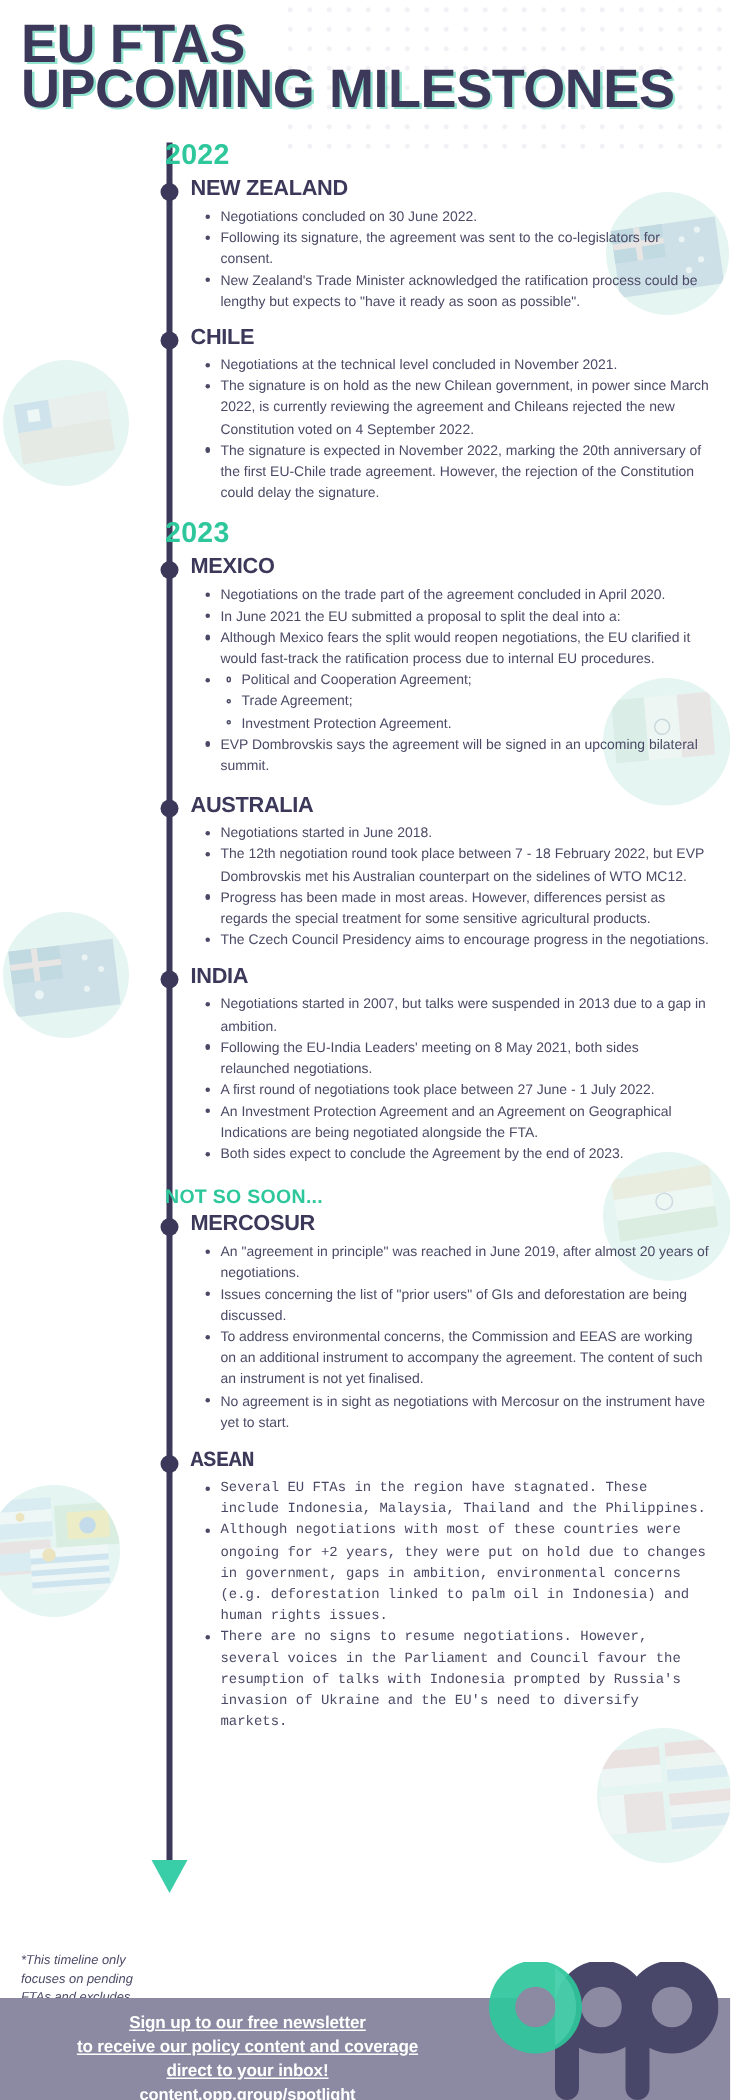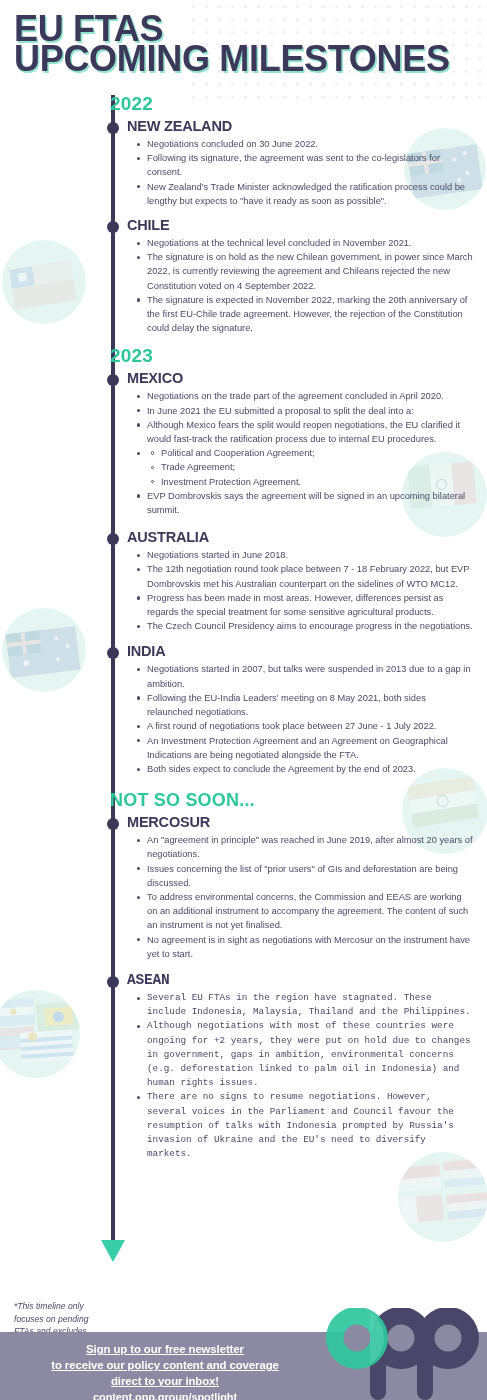--- a/index.html
+++ b/index.html
@@ -97,21 +97,21 @@
     z-index: 4;
   }
 
   .year {
     font-size: 19px;
     font-weight: 700;
     color: #2ec79b;
     letter-spacing: .2px;
     margin: 0 0 3px 110px;
   }
-  .year.small { font-size: 18px; }
+  .year.small { font-size: 13px; }
 
   .entry { position: relative; margin-bottom: 9px; }
 
   .node {
     position: absolute;
     left: 107px;
     top: 4px;
     width: 12px; height: 12px;
     border-radius: 50%;
     background: #3c3859;

